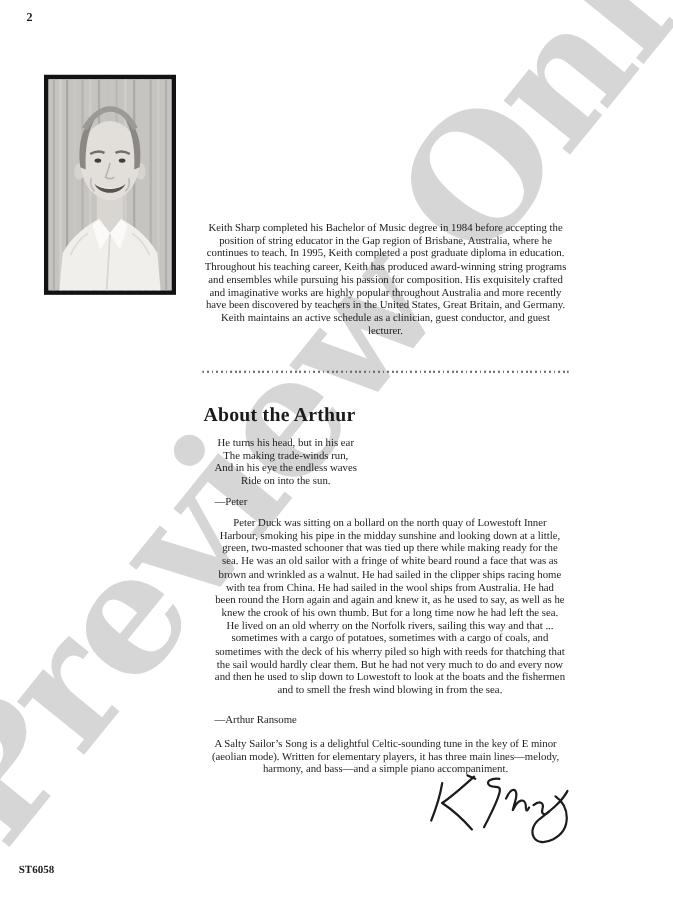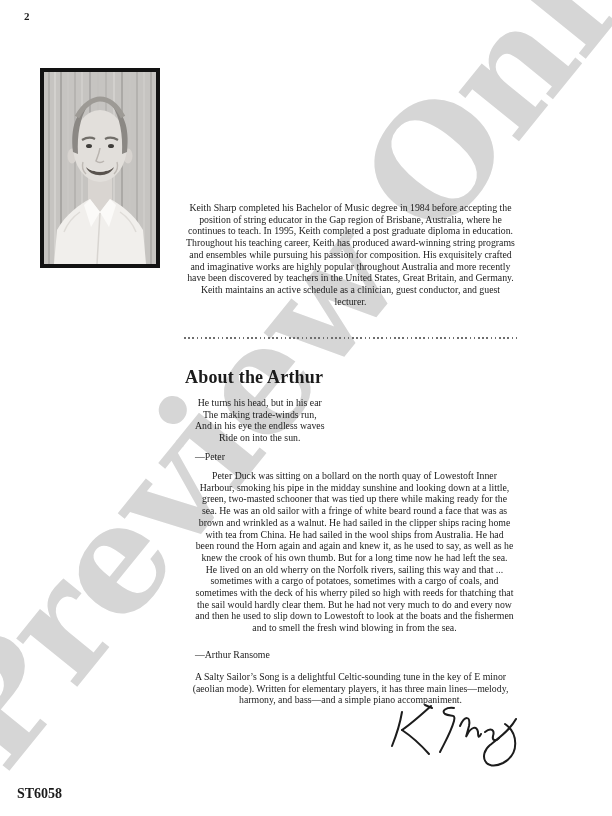--- a/index.html
+++ b/index.html
@@ -81,21 +81,21 @@
   }
 
   .signature {
     position: absolute; z-index: 1;
     left: 381px; top: 702px;
   }
 
   .catalog {
     position: absolute; z-index: 1;
     left: 17px; top: 786px;
-    font-size: 14px; font-weight: bold;
+    font-size: 10px; font-weight: bold;
   }
 </style>
 </head>
 <body>
 
 <div class="page">
 
   <div class="watermark">Preview Only</div>
 
   <div class="page-number">2</div>

